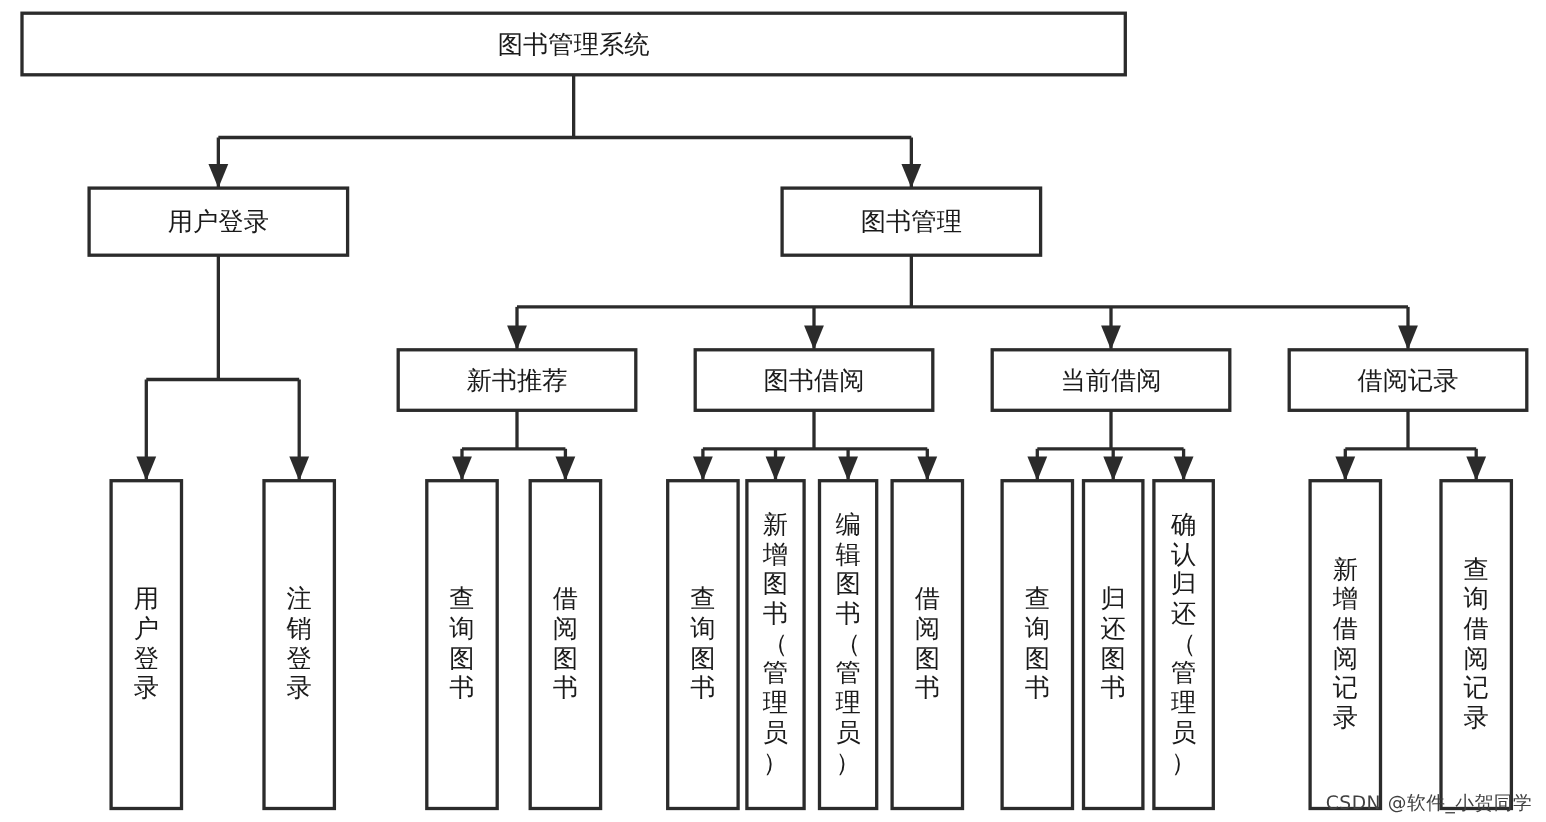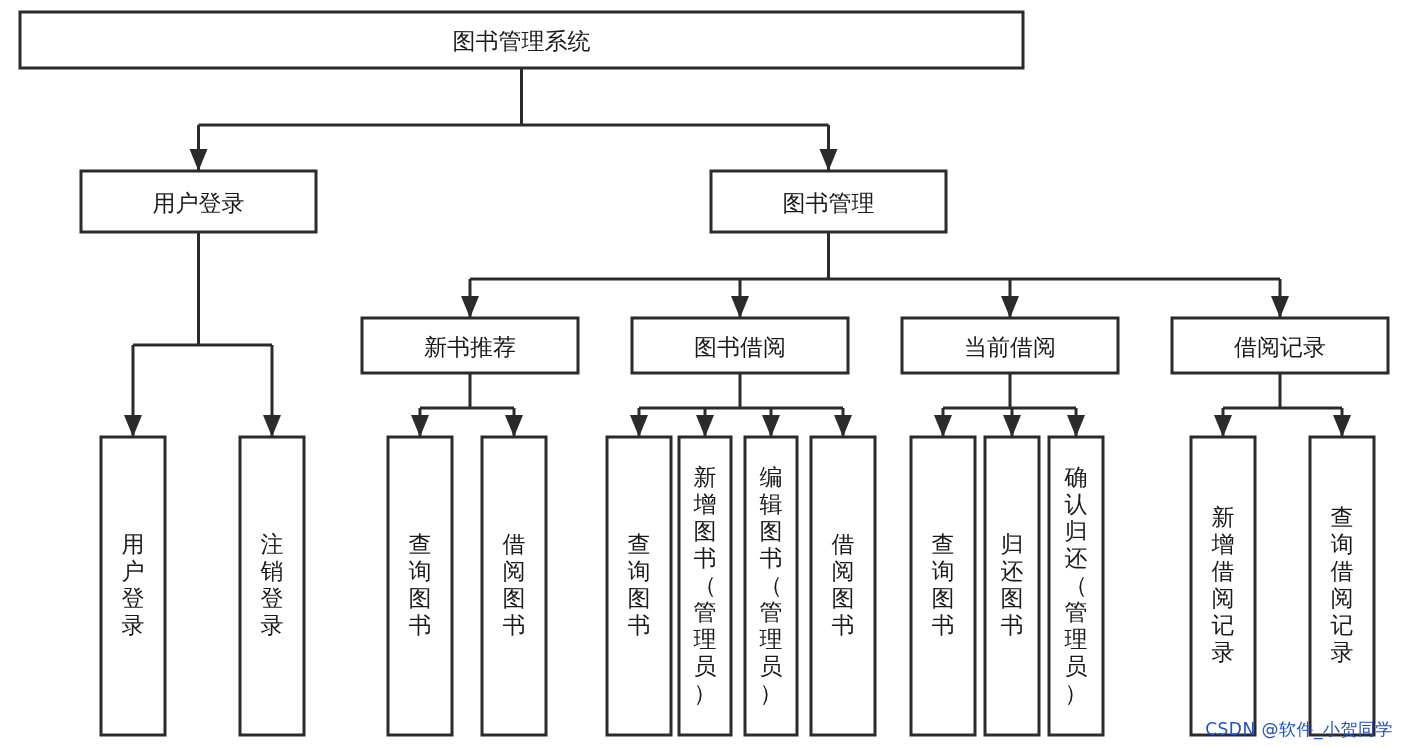--- a/index.html
+++ b/index.html
@@ -52,21 +52,21 @@
     font-size: 23px;
     fill: #1a1a1a;
     text-anchor: middle;
   }
   .watermark-text {
     position: absolute;
     right: 12px;
     bottom: 6px;
     font-family: "DejaVu Sans", "Liberation Sans", sans-serif;
     font-size: 17px;
-    color: #1d4ed8;
+    color: #404040;
     letter-spacing: 0.5px;
     white-space: nowrap;
     pointer-events: none;
   }
 </style>
 </head>
 <body>
 
 <div id="diagram-root">
   <svg class="diagram-canvas" viewBox="0 0 1405 747">

